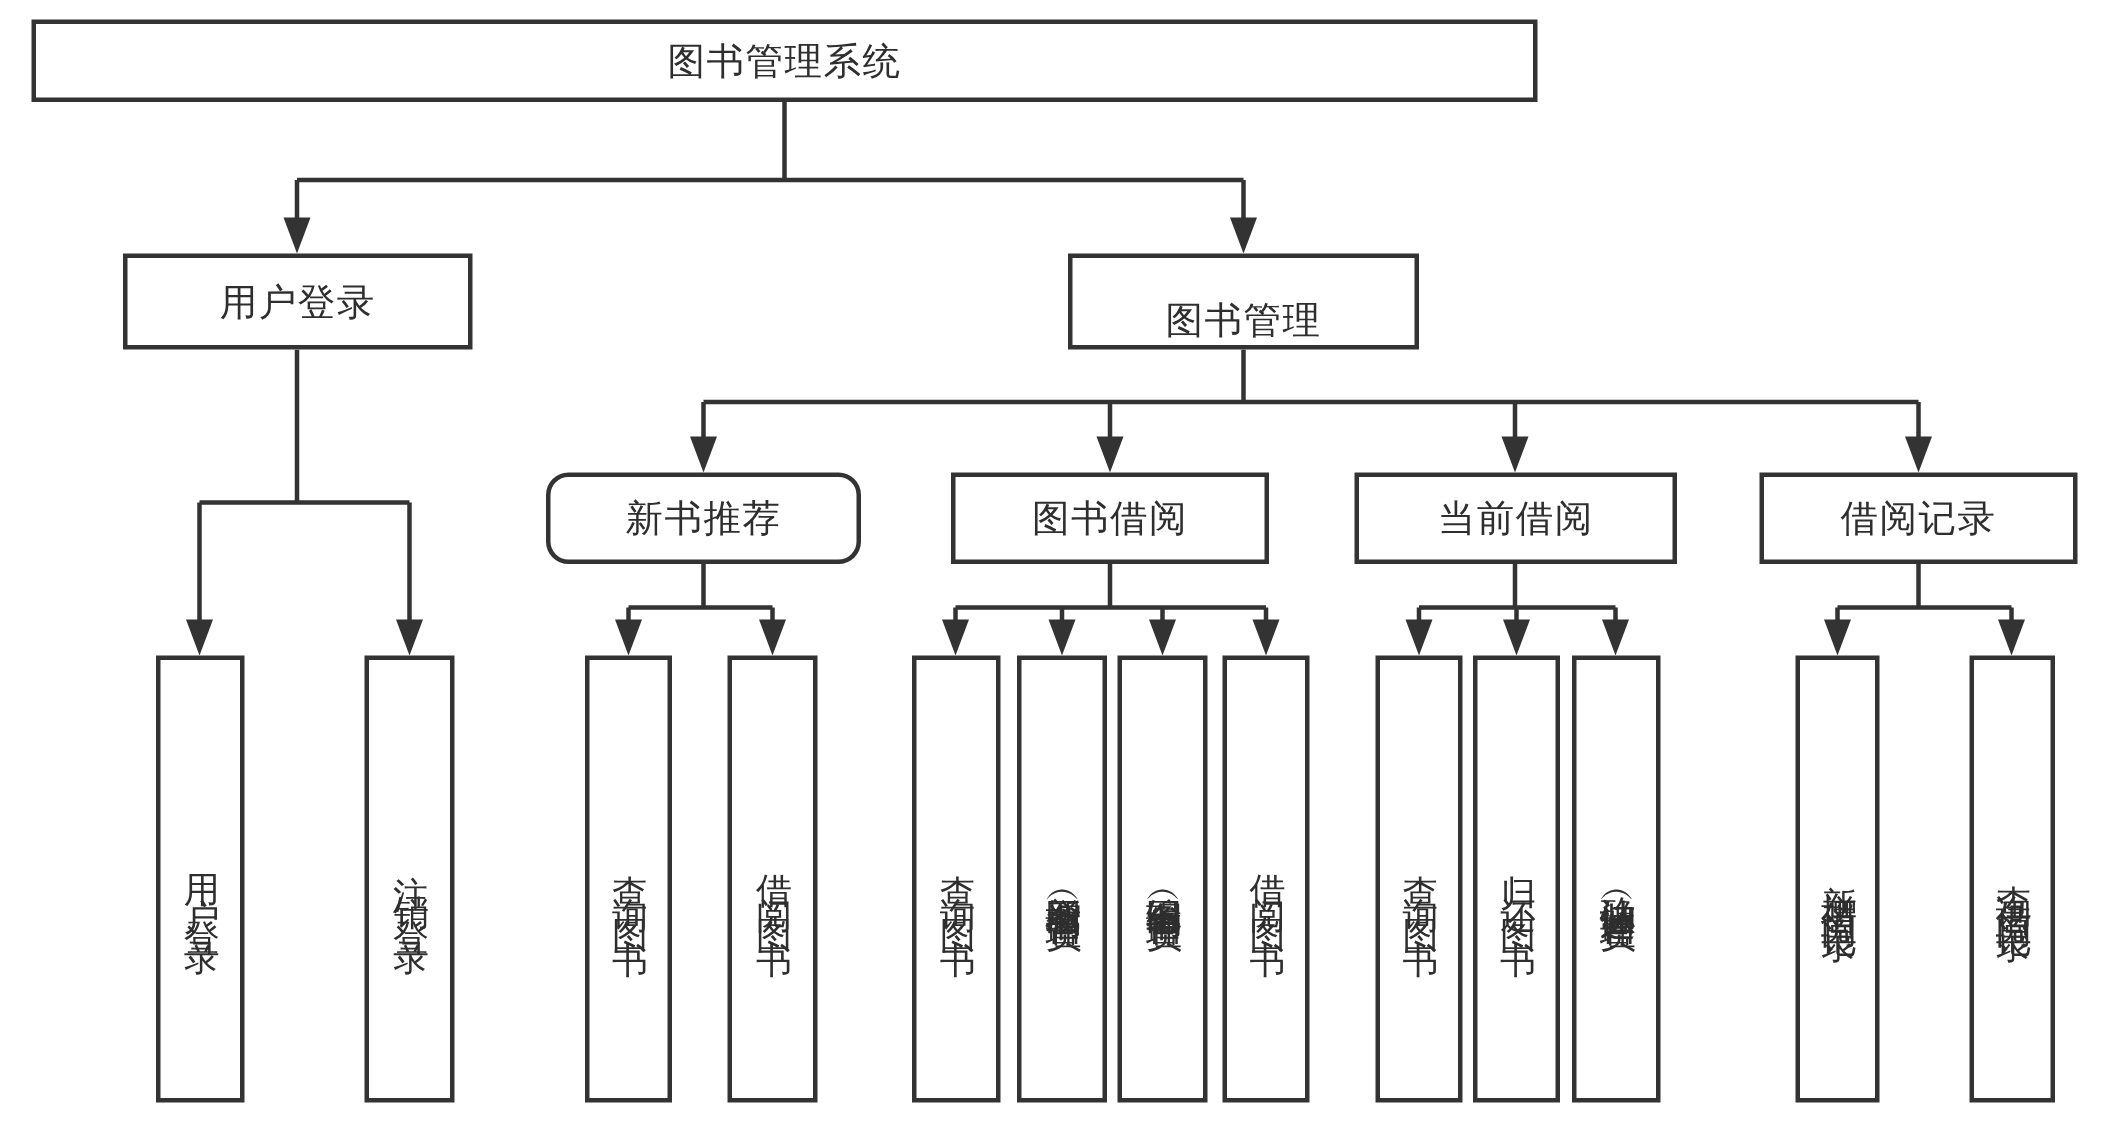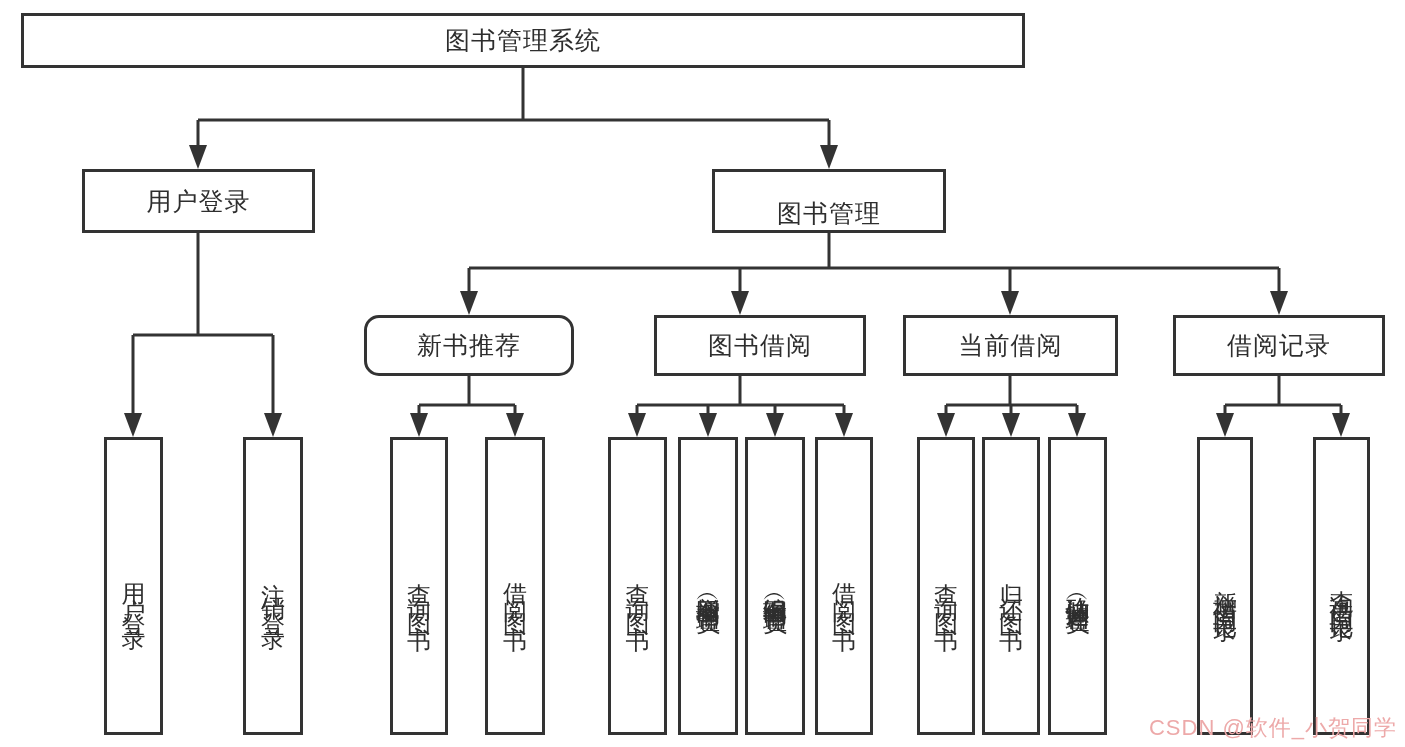--- a/index.html
+++ b/index.html
@@ -20,21 +20,21 @@
     display:block;white-space:nowrap;
   }
   .sp-lg .vtext{letter-spacing:15px;margin-top:15px;}
   .sp-md .vtext{letter-spacing:6px;margin-top:6px;}
   .sp-sm .vtext{letter-spacing:2px;margin-top:2px;}
   
   #n-root {left:21px;  top:13px;  width:1004px;height:55px;}
   #n-l2-0 {left:82px;  top:169px; width:233px; height:64px;}
   #n-l2-1 {left:712px; top:169px; width:234px; height:64px;align-items:flex-end;}
   #n-l3-0 {left:364px; top:315px; width:210px; height:61px;border-radius:15px;}
-  #n-l3-1 {left:634px; top:315px; width:212px; height:61px;margin-left:20px;}
+  #n-l3-1 {left:634px; top:315px; width:212px; height:61px;}
   #n-l3-2 {left:903px; top:315px; width:215px; height:61px;}
   #n-l3-3 {left:1173px;top:315px; width:212px; height:61px;}
   .leaf{top:437px;height:298px;}
   #n-g1-0{left:104px;width:59px;}
   #n-g1-1{left:243px;width:60px;}
   #n-g2-0{left:390px;width:58px;}
   #n-g2-1{left:485px;width:60px;}
   #n-g3-0{left:608px;width:59px;}
   #n-g3-1{left:678px;width:60px;}
   #n-g3-2{left:745px;width:60px;}
@@ -160,14 +160,13 @@
     <span class="vtext">确认归还（管理员）</span>
   </div>
 
   <div id="n-g5-0" class="node leaf sp-md">
     <span class="vtext">新增借阅记录</span>
   </div>
   <div id="n-g5-1" class="node leaf sp-md">
     <span class="vtext">查询借阅记录</span>
   </div>
 
-  <div id="watermark">CSDN @软件_小贺同学</div>
 </div>
 
 </body></html>

